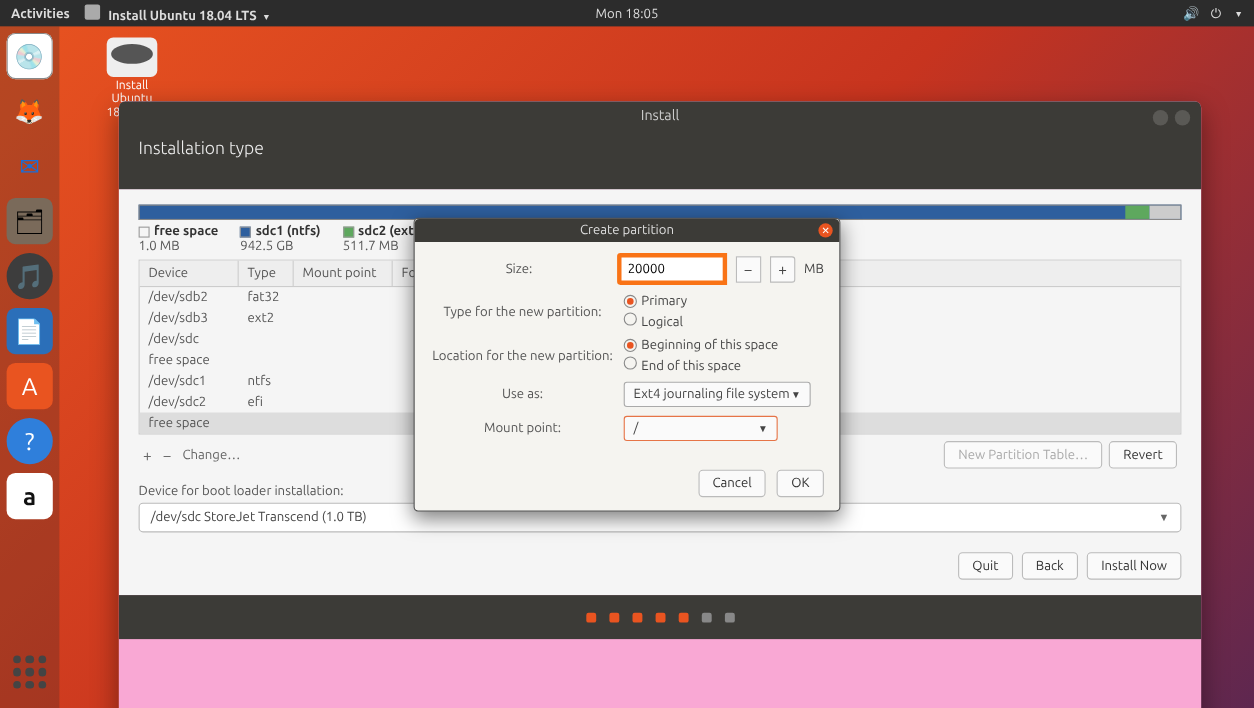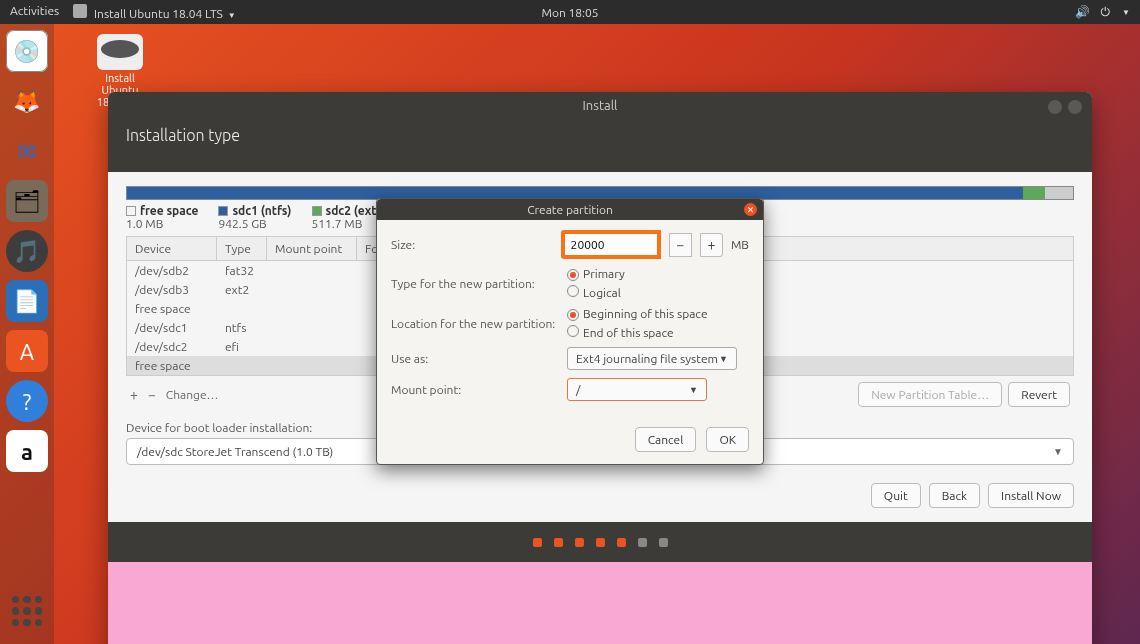--- a/index.html
+++ b/index.html
@@ -1,19 +1,19 @@
 <!DOCTYPE html>
 <html><head>
 <meta charset="utf-8">
 <style>
   * { box-sizing: border-box; margin: 0; padding: 0; font-family: Ubuntu, "Segoe UI", sans-serif; }
   body { width: 1140px; height: 644px; background: linear-gradient(135deg, #e95420 0%, #c7341f 50%, #5e2750 100%); overflow: hidden; position: relative; }
   
   .topbar { height: 24px; background: #2c2c2c; color: #ddd; display: flex; align-items: center; font-size: 12px; padding: 0 10px; }
-  .topbar .left { display: flex; gap: 14px; }
+  .topbar .left { display: flex; gap: 14px; align-items:center;font-weight:bold;}
   .topbar .center { position: absolute; left: 50%; transform: translateX(-50%); }
   .topbar .right { margin-left: auto; display: flex; gap: 10px; align-items:center;}
   .topbar .app-icon { width:14px;height:14px;background:#aaa;display:inline-block;border-radius:2px;margin-right:4px;}
   .tri-down { font-size:8px; margin-left:2px;}
   
   .launcher { position: absolute; left: 0; top: 24px; width: 54px; height: 620px; background: rgba(40,40,40,0.25); padding-top: 6px; display:flex; flex-direction:column; align-items:center; gap:8px;}
   .launcher .icn { width:42px; height:42px; border-radius:8px; display:flex;align-items:center;justify-content:center; font-size:22px;}
   .icn.sel{ background:#fff; box-shadow:0 0 0 1px #888 inset;}
   .icn.ff{ color:#ff7139;}
   .icn.tb{ color:#1a6ed8;}
@@ -64,21 +64,21 @@
   .footer-btns{display:flex;gap:8px;justify-content:flex-end;margin-top:18px;}
   .dock-dots{height:40px;background:#3c3b37;display:flex;align-items:center;justify-content:center;gap:12px;}
   .dock-dots span{width:9px;height:9px;border-radius:2px;background:#e95420;}
   .dock-dots span.g{background:#888;}
   
   .dialog{position:absolute;left:376px;top:198px;width:388px;background:#f5f4f0;border:1px solid #555;border-radius:4px;box-shadow:0 6px 18px rgba(0,0,0,0.5);font-size:12px;color:#444;}
   .dlg-title{background:#3c3b37;color:#ddd;text-align:center;padding:4px 0;font-size:12px;border-radius:4px 4px 0 0;position:relative;}
   .dlg-close{position:absolute;right:6px;top:4px;width:13px;height:13px;border-radius:50%;background:#e95420;display:flex;align-items:center;justify-content:center;font-size:9px;color:#fff;}
   .dlg-body{padding:10px 14px;}
   .dlg-row{display:flex;align-items:center;margin-bottom:8px;gap:8px;}
-  .dlg-label{width:168px;text-align:left;color:#555;}
+  .dlg-label{width:168px;text-align:center;color:#555;}
   .num-input{border:4px solid #f97316;border-radius:3px 0 0 3px;padding:4px 6px;width:100px;text-align:left;font-size:12px;}
   .spin{border:1px solid #bbb;background:#fafafa;width:24px;height:24px;display:flex;align-items:center;justify-content:center;font-size:14px;cursor:pointer;}
   .spin.l{border-radius:0;} .spin.r{border-radius:0 3px 3px 0;}
   .radio{width:12px;height:12px;border:1px solid #888;border-radius:50%;display:inline-flex;align-items:center;justify-content:center;margin-right:4px;}
   .radio.on:after{content:"";width:6px;height:6px;border-radius:50%;background:#e95420;}
   .dlg-select{border:1px solid #aaa;border-radius:3px;padding:4px 8px;width:170px;display:flex;align-items:center;background:#fafafa;text-align:center;}
   .dlg-select.hl{border-color:#e67447;}
   .dlg-select .arrow{margin-left:auto;font-size:9px;}
   .dlg-btns{display:flex;justify-content:flex-end;gap:10px;padding:8px 14px 12px;}
 </style>
@@ -176,20 +176,24 @@
       </div>
       <div class="row">
           <div class="col-dev">/dev/sdb2</div>
           <div class="col-type">fat32</div>
         </div>
       <div class="row">
           <div class="col-dev">/dev/sdb3</div>
           <div class="col-type">ext2</div>
         </div>
       <div class="row">
+          <div class="col-dev">/dev/sdc</div>
+          <div class="col-type"></div>
+        </div>
+      <div class="row">
           <div class="col-dev">free space</div>
           <div class="col-type"></div>
         </div>
       <div class="row">
           <div class="col-dev">/dev/sdc1</div>
           <div class="col-type">ntfs</div>
         </div>
       <div class="row">
           <div class="col-dev">/dev/sdc2</div>
           <div class="col-type">efi</div>

